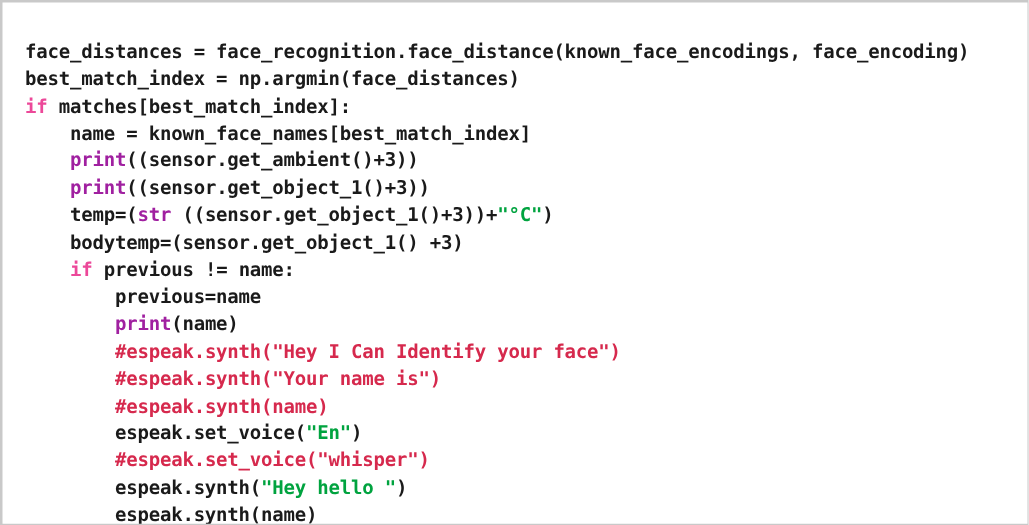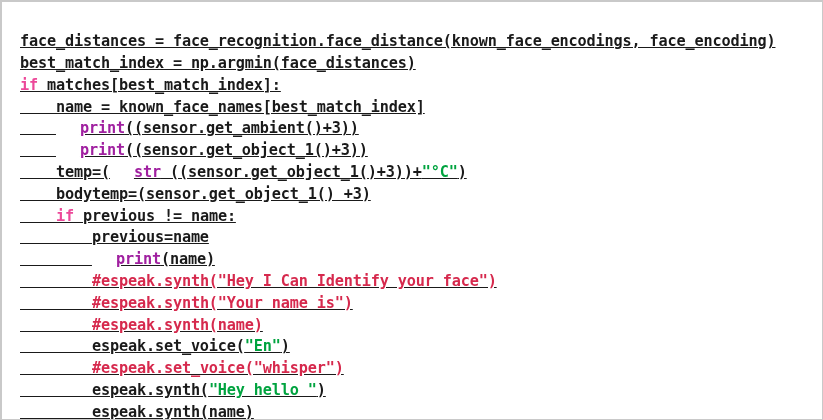--- a/index.html
+++ b/index.html
@@ -31,25 +31,24 @@
     font-size: 15.2px;
     font-weight: bold;
     line-height: 21.8px;
     letter-spacing: -0.15px;
     white-space: pre;
     color: #1a1a1a;
   }
   .code-line {
     white-space: pre;
     height: 21.8px;
-    text-decoration: underline;
   }
   .tok-plain    { color: #1a1a1a; }
   .tok-keyword  { color: #ec4899; }
-  .tok-builtin  { color: #a020a0; margin-left: 24px; }
+  .tok-builtin  { color: #a020a0; }
   .tok-string   { color: #00a33f; }
   .tok-comment  { color: #d6294d; }
 </style>
 </head>
 <body>
 
 <div id="code-frame">
   <pre id="code-block"><div class="code-line"><span class="tok-plain">face_distances = face_recognition.face_distance(known_face_encodings, face_encoding)</span></div><div class="code-line"><span class="tok-plain">best_match_index = np.argmin(face_distances)</span></div><div class="code-line"><span class="tok-keyword">if</span><span class="tok-plain"> matches[best_match_index]:</span></div><div class="code-line"><span class="tok-plain">    name = known_face_names[best_match_index]</span></div><div class="code-line"><span class="tok-plain">    </span><span class="tok-builtin">print</span><span class="tok-plain">((sensor.get_ambient()+3))</span></div><div class="code-line"><span class="tok-plain">    </span><span class="tok-builtin">print</span><span class="tok-plain">((sensor.get_object_1()+3))</span></div><div class="code-line"><span class="tok-plain">    temp=(</span><span class="tok-builtin">str</span><span class="tok-plain"> ((sensor.get_object_1()+3))+</span><span class="tok-string">"°C"</span><span class="tok-plain">)</span></div><div class="code-line"><span class="tok-plain">    bodytemp=(sensor.get_object_1() +3)</span></div><div class="code-line"><span class="tok-plain">    </span><span class="tok-keyword">if</span><span class="tok-plain"> previous != name:</span></div><div class="code-line"><span class="tok-plain">        previous=name</span></div><div class="code-line"><span class="tok-plain">        </span><span class="tok-builtin">print</span><span class="tok-plain">(name)</span></div><div class="code-line"><span class="tok-plain">        </span><span class="tok-comment">#espeak.synth("Hey I Can Identify your face")</span></div><div class="code-line"><span class="tok-plain">        </span><span class="tok-comment">#espeak.synth("Your name is")</span></div><div class="code-line"><span class="tok-plain">        </span><span class="tok-comment">#espeak.synth(name)</span></div><div class="code-line"><span class="tok-plain">        espeak.set_voice(</span><span class="tok-string">"En"</span><span class="tok-plain">)</span></div><div class="code-line"><span class="tok-plain">        </span><span class="tok-comment">#espeak.set_voice("whisper")</span></div><div class="code-line"><span class="tok-plain">        espeak.synth(</span><span class="tok-string">"Hey hello "</span><span class="tok-plain">)</span></div><div class="code-line"><span class="tok-plain">        espeak.synth(name)</span></div></pre>
 </div>
 

